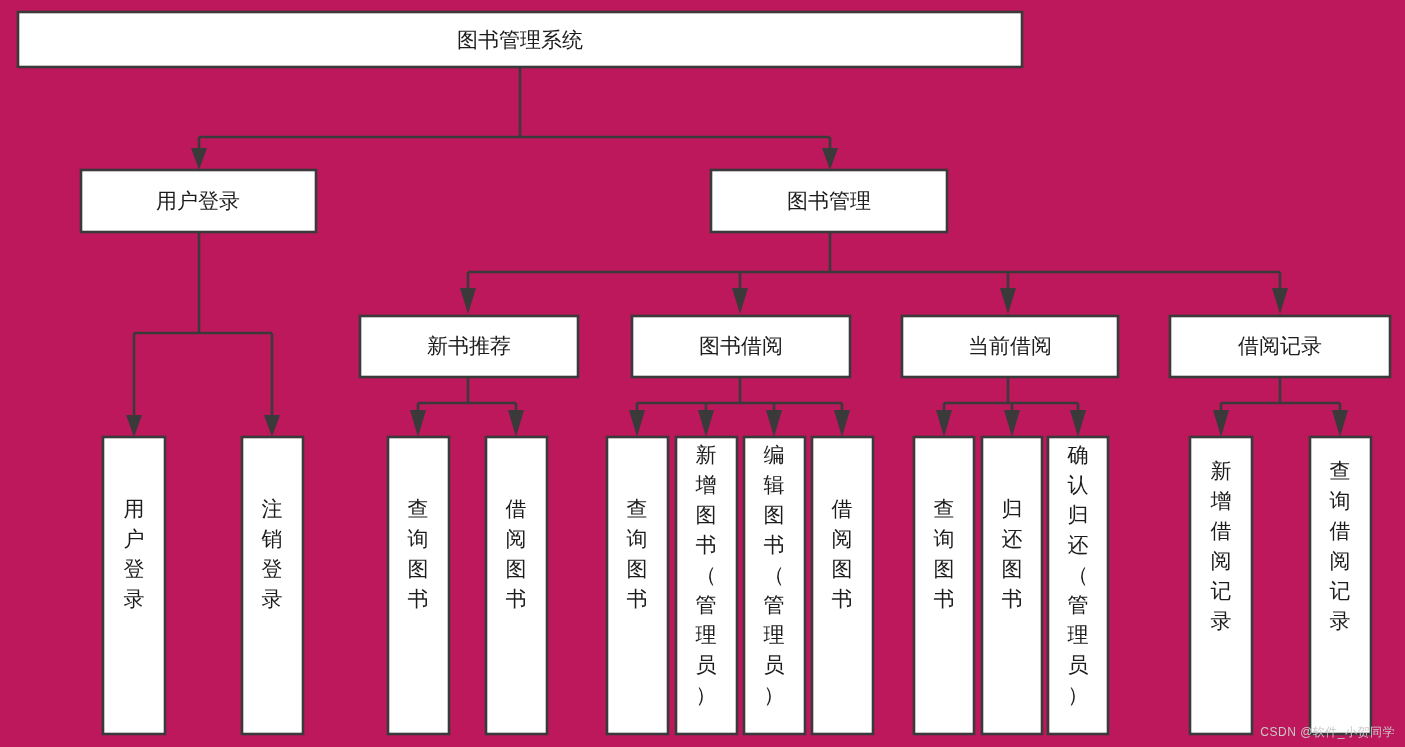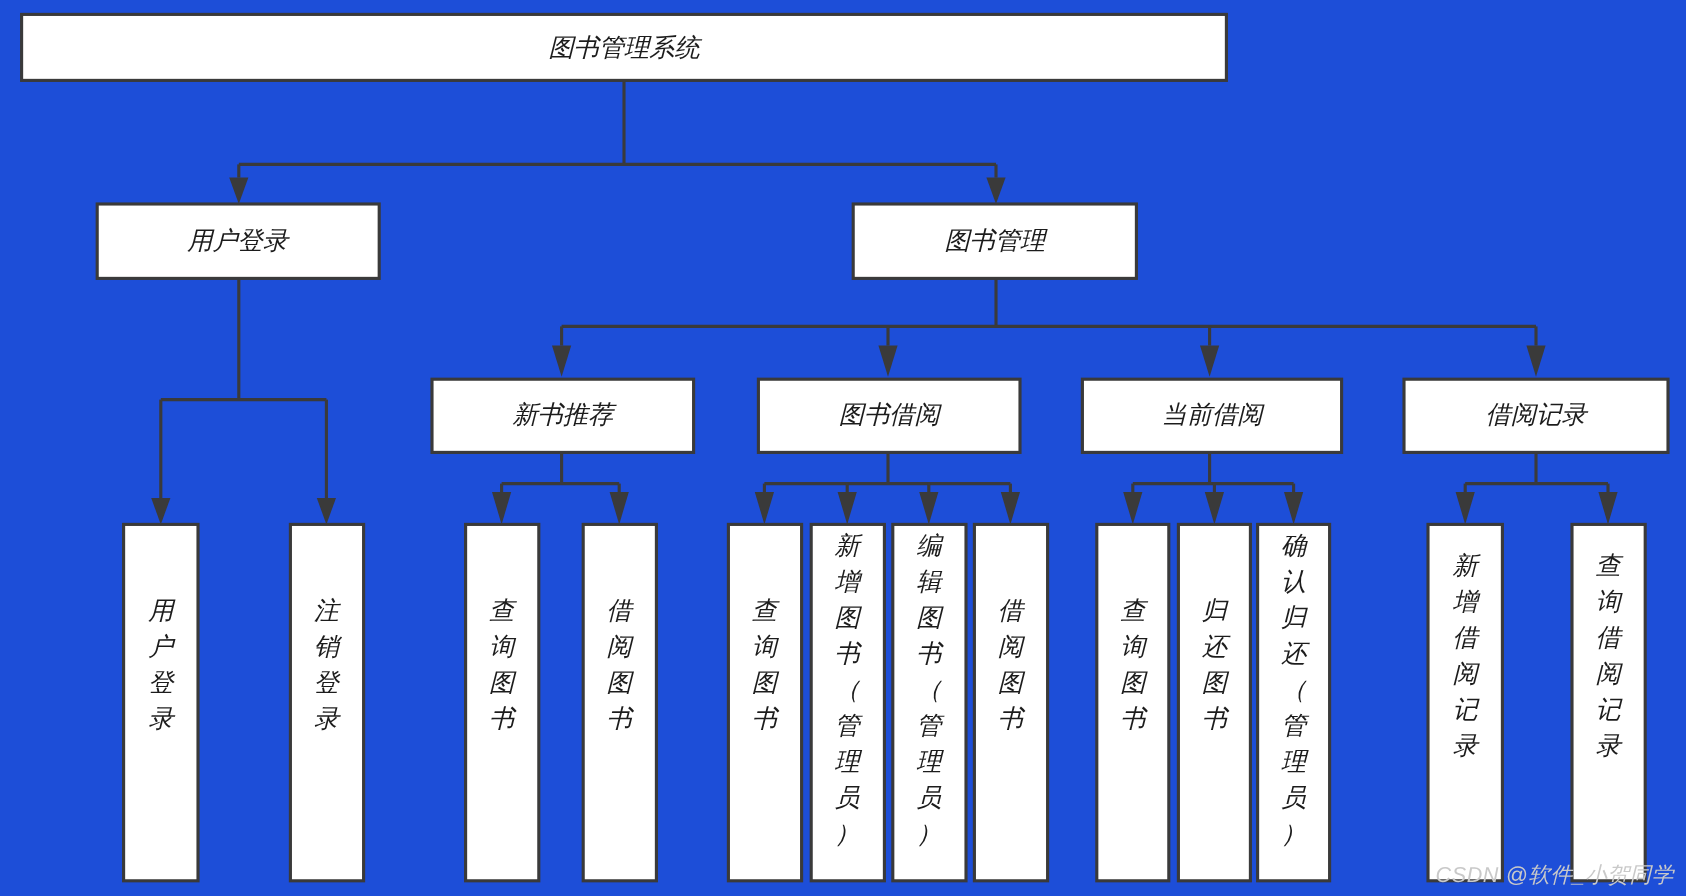--- a/index.html
+++ b/index.html
@@ -7,23 +7,22 @@
     padding: 0;
     background: #ffffff;
   }
   body {
     font-family: "Liberation Sans", "DejaVu Sans", sans-serif;
   }
   #stage {
     position: relative;
     width: 1405px;
     height: 747px;
-    background: #1d4ed8;
+    background: #be185d;
     overflow: hidden;
-    font-style: italic;
   }
   svg.diagram {
     position: absolute;
     left: 0;
     top: 0;
     width: 1405px;
     height: 747px;
   }
   .node-rect {
     fill: #ffffff;
@@ -51,21 +50,21 @@
   }
   .arrow-head {
     fill: #3a3a3a;
     stroke: none;
   }
   .watermark {
     position: absolute;
     right: 10px;
     bottom: 6px;
     color: #c9c9c9;
-    font-size: 18px;
+    font-size: 12px;
     font-family: "Liberation Sans", "DejaVu Sans", sans-serif;
     letter-spacing: 0.5px;
     white-space: nowrap;
     user-select: none;
   }
 </style>
 </head>
 <body>
 
 <div id="stage">

